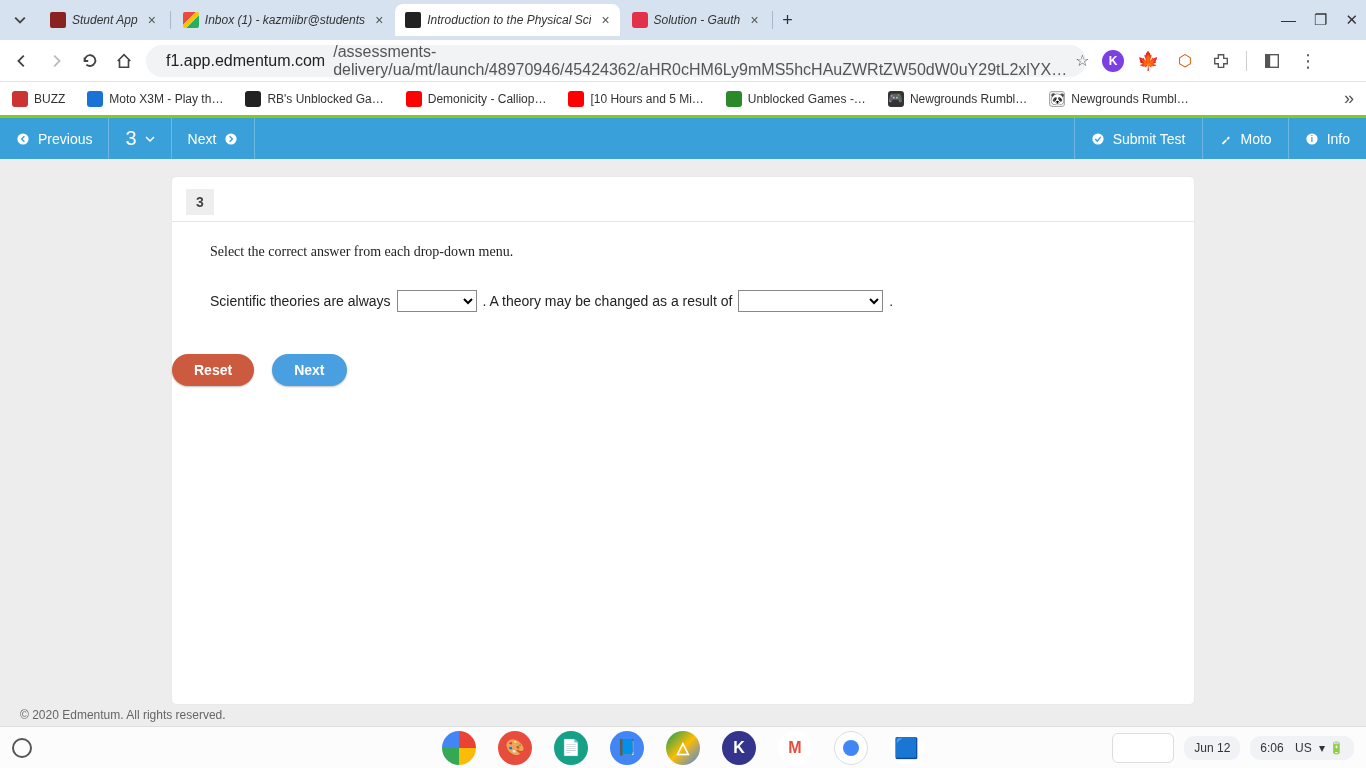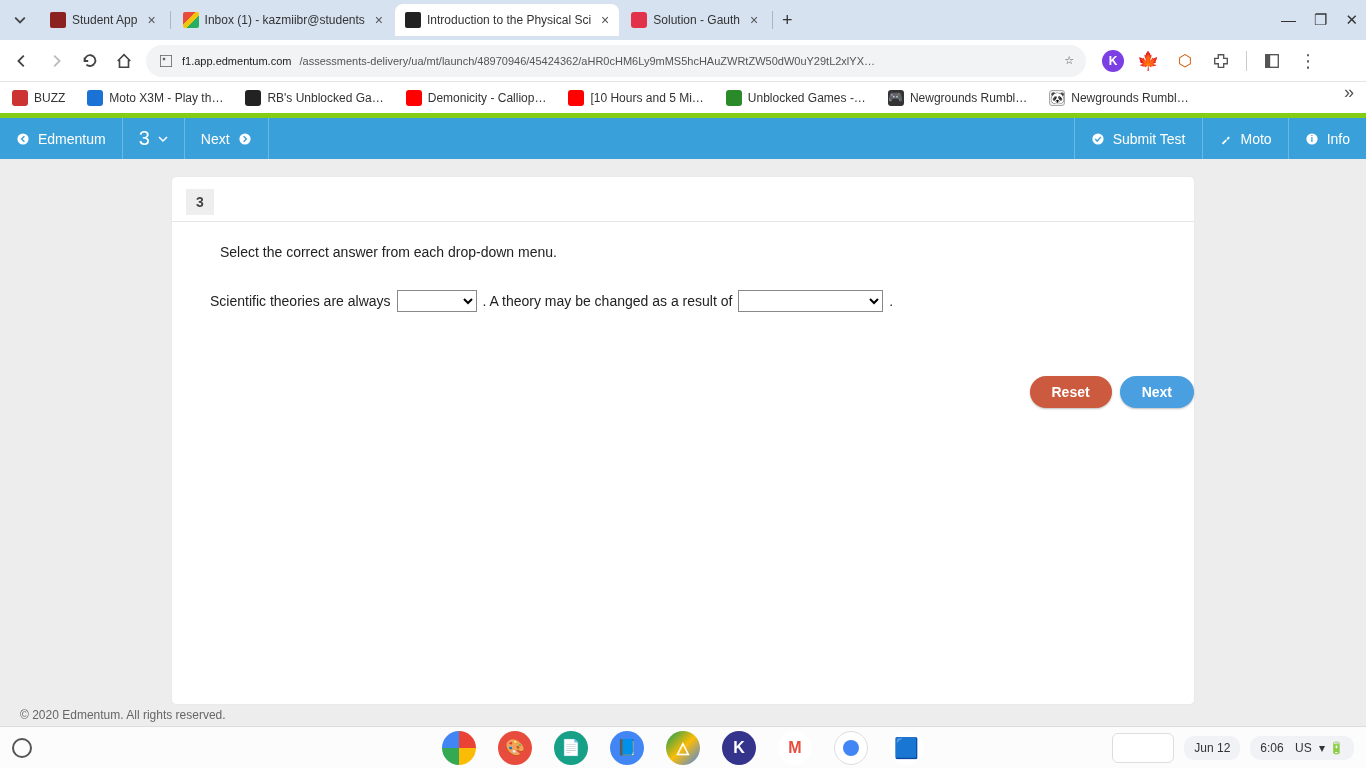--- a/index.html
+++ b/index.html
@@ -1,62 +1,62 @@
 <!DOCTYPE html>
 <html><head>
 <meta charset="utf-8">
 <style>
 * { margin: 0; padding: 0; box-sizing: border-box; font-family: Arial, sans-serif; }
 body { width: 1366px; height: 768px; background: #fff; overflow: hidden; position: relative; }
 
 
 .browser-top { background: #d6e2f0; height: 40px; display: flex; align-items: center; padding: 0 8px; }
 .tab-dropdown { width: 24px; height: 24px; display: flex; align-items: center; justify-content: center; color: #333; margin-right: 8px; }
-.tab { display: flex; align-items: center; height: 32px; padding: 0 10px; border-radius: 8px 8px 0 0; font-size: 12px; color: #333; gap: 6px; max-width: 240px; margin-right: 2px; }
+.tab { display: flex; align-items: center; height: 32px; padding: 0 10px; border-radius: 8px 8px 0 0; font-size: 12px; color: #333; gap: 6px; max-width: 240px; margin-right: 2px; font-style: italic; }
 .tab.active { background: #fff; }
 .tab .favicon { width: 16px; height: 16px; border-radius: 2px; flex-shrink: 0; }
 .tab .tab-title { white-space: nowrap; overflow: hidden; text-overflow: ellipsis; flex: 1; }
 .tab .close { color: #555; font-size: 14px; margin-left: 4px; }
 .tab-sep { width: 1px; height: 18px; background: #a8b8cc; margin: 0 2px; }
 .new-tab { width: 24px; height: 24px; display: flex; align-items: center; justify-content: center; color: #333; font-size: 18px; }
 .win-controls { margin-left: auto; display: flex; gap: 18px; color: #333; }
 .win-controls span { font-size: 15px; }
 
 .url-bar { background: #fff; height: 42px; display: flex; align-items: center; padding: 0 10px; gap: 10px; border-bottom: 1px solid #e3e3e3; }
 .nav-icon { width: 24px; height: 24px; display: flex; align-items: center; justify-content: center; color: #555; }
 .nav-icon.disabled { color: #bbb; }
-.url-field { flex: 1; display: flex; align-items: center; background: #f1f3f4; border-radius: 18px; height: 32px; padding: 0 12px; gap: 8px; font-size: 11px; color: #555; max-width: 940px; }
+.url-field { flex: 1; display: flex; align-items: center; background: #f1f3f4; border-radius: 18px; height: 32px; padding: 0 12px; gap: 8px; font-size: 16px; color: #555; max-width: 940px; }
 .url-field .domain { color: #222; }
 .url-right-icons { display: flex; align-items: center; gap: 14px; margin-left: 6px; }
 .url-right-icons .icn { width: 22px; height: 22px; display: flex; align-items: center; justify-content: center; }
 
-.bookmarks-bar { background: #fff; height: 36px; display: flex; padding: 0 12px; gap: 22px; font-size: 12px; color: #333; border-bottom: 5px solid #84cc16; }
+.bookmarks-bar { background: #fff; height: 36px; display: flex; align-items: center; padding: 0 12px; gap: 22px; font-size: 12px; color: #333; border-bottom: 3px solid #84cc16; }
 .bookmark { display: flex; align-items: center; gap: 6px; white-space: nowrap; }
 .bookmark .bm-icon { width: 16px; height: 16px; border-radius: 3px; flex-shrink: 0; }
 .bm-more { margin-left: auto; font-size: 18px; color: #555; }
 
 
 .app-header { background: #3aa0d9; height: 41px; display: flex; align-items: center; color: #fff; font-size: 14px; }
 .app-header .seg { height: 100%; display: flex; align-items: center; padding: 0 16px; border-right: 1px solid rgba(255,255,255,0.25); gap: 8px; }
 .app-header .seg.num { font-size: 20px; }
 .app-header .title-seg { padding: 0 20px; font-size: 17px; border-right: none; }
 .app-header .right-seg { margin-left: auto; height:100%; display:flex;justify-content:center; }
 .app-header .right-seg .seg { border-left: 1px solid rgba(255,255,255,0.25); border-right: none; }
 
 
 .page { background: #ededed; height: calc(100% - 40px - 42px - 36px - 41px - 22px - 42px); display: flex; justify-content: center; padding-top: 18px; }
 .card { background: #fff; width: 1022px; border-radius: 4px; box-shadow: 0 0 1px rgba(0,0,0,0.15); padding-bottom: 260px; }
 .qnum { display: inline-block; background: #eeeeee; padding: 5px 10px; font-size: 14px; font-weight: bold; color: #444; margin: 12px 0 0 14px; }
 .divider { border-bottom: 1px solid #e6e6e6; margin-top: 6px; }
-.instructions { padding: 22px 0 0 48px; font-size: 14px; color: #222; }
+.instructions { padding: 22px 0 0 38px; font-size: 14px; color: #222; font-family: Liberation Serif, serif; }
 .question-line { padding: 30px 0 0 38px; font-size: 14px; color: #222; display: flex; align-items: center; flex-wrap: wrap; gap: 6px; }
 .question-line select { height: 22px; font-size: 13px; border: 1px solid #888; background: #fff; }
 .sel1 { width: 80px; }
 .sel2 { width: 145px; }
-.btns { display: flex; justify-content: flex-end; gap: 8px; margin-top: 64px; }
+.btns { display: flex; justify-content: flex-start; gap: 18px; margin-top: 42px; }
 .btn { padding: 8px 22px; border-radius: 20px; color: #fff; font-size: 14px; font-weight: bold; border: none; cursor: pointer; box-shadow: 0 1px 2px rgba(0,0,0,0.25); }
 .btn.reset { background: #cc5a3e; }
 .btn.next { background: #4a9fe0; }
 
 .footer { height: 22px; background: #ededed; font-size: 12px; color: #666; padding: 0 20px; display: flex; align-items: center; }
 
 
 .taskbar { position: absolute; bottom: 0; left: 0; right: 0; height: 42px; background: #fcfcfc; border-top: 1px solid #ddd; display: flex; align-items: center; padding: 0 12px; }
 .taskbar .launcher { width: 20px; height: 20px; border: 2px solid #555; border-radius: 50%; }
 .taskbar .center-apps { position: absolute; left: 50%; transform: translateX(-50%); display: flex; gap: 22px; }
@@ -196,21 +196,21 @@
     </div>
   <div class="bm-more">»</div>
 </div>
 
 <div class="app-header">
   <div class="seg">
     <svg width="14" height="14" viewBox="0 0 20 20">
         <circle cx="10" cy="10" r="8" fill="#fff"></circle>
         <path d="M12 6 L8 10 L12 14" stroke="#3aa0d9" stroke-width="2" fill="none"></path>
       </svg>
-    <span>Edmentum</span>
+    <span>Previous</span>
   </div>
   <div class="seg num">
     <span>3</span>
     <svg width="10" height="10" viewBox="0 0 10 10">
         <path d="M1 3 L5 7 L9 3" stroke="#fff" stroke-width="1.5" fill="none"></path>
       </svg>
   </div>
   <div class="seg">
     <span>Next</span>
     <svg width="14" height="14" viewBox="0 0 20 20">

